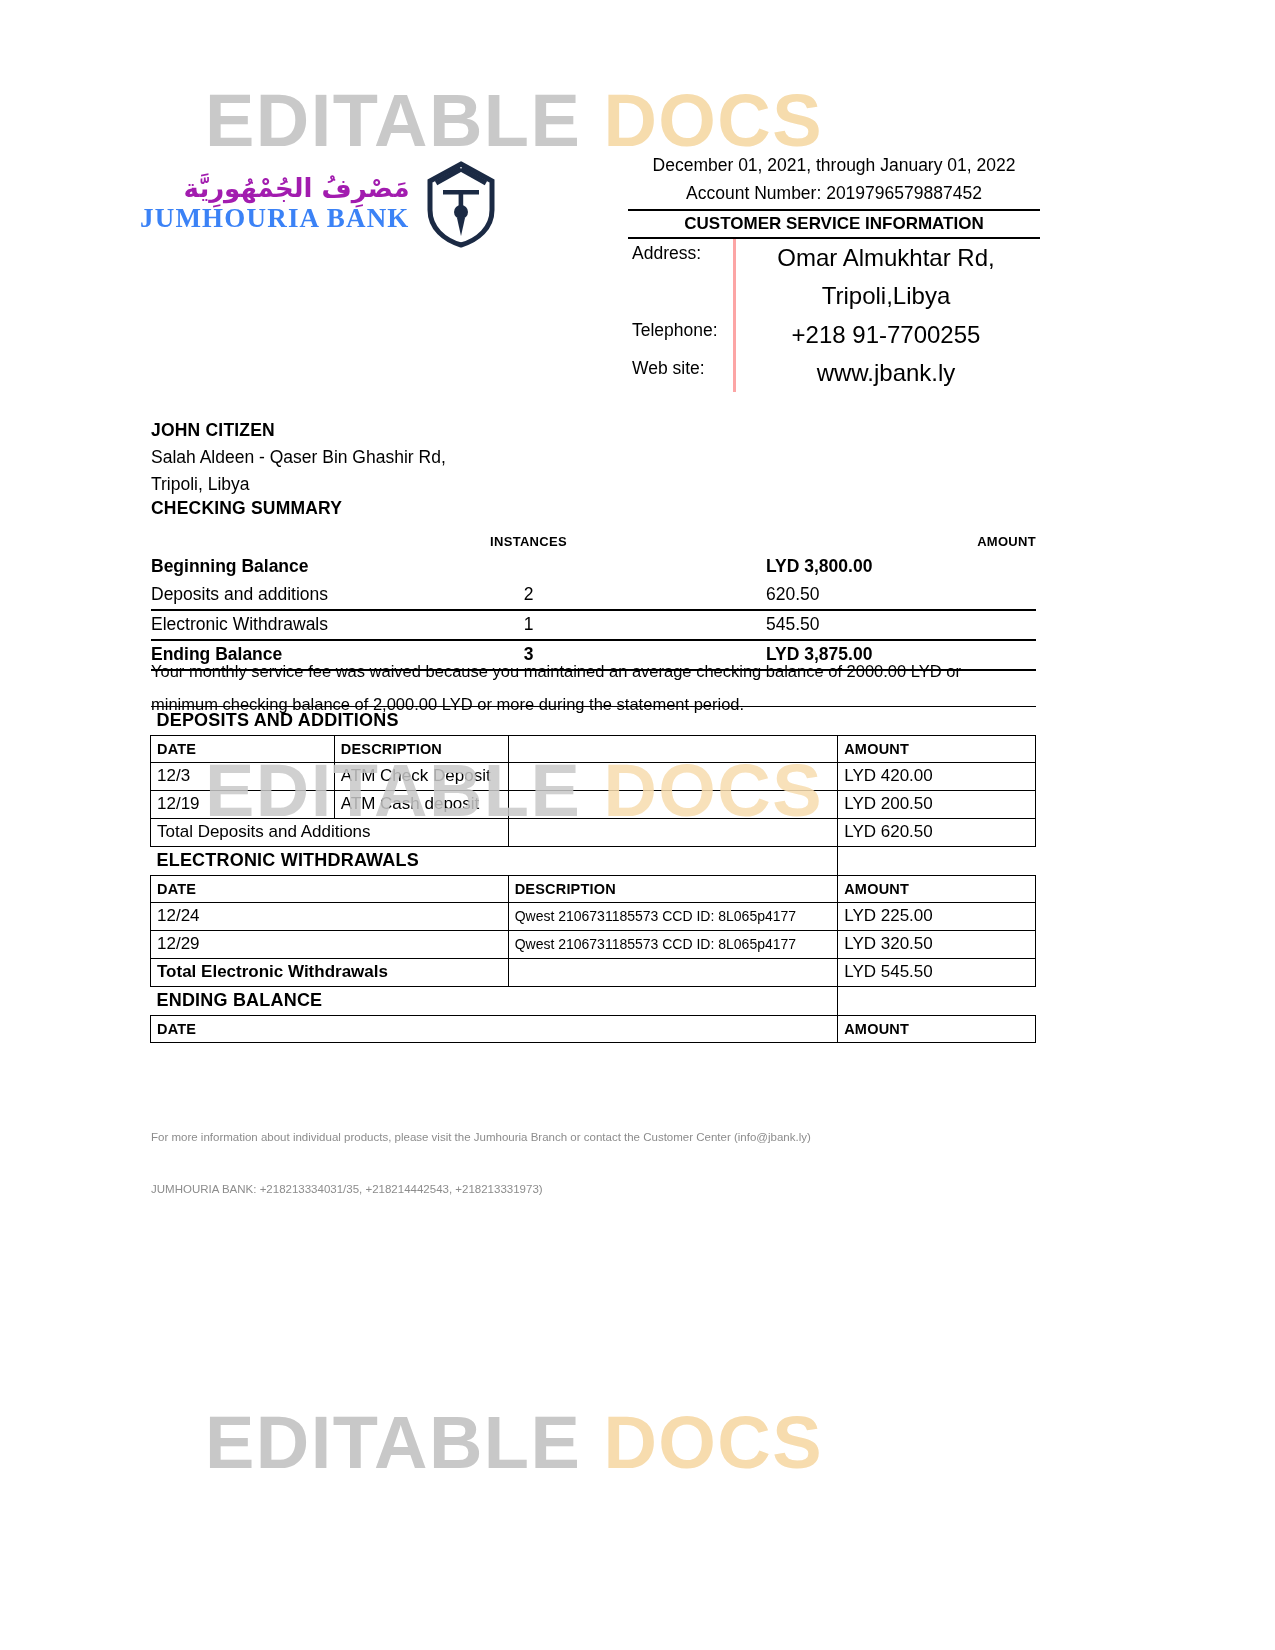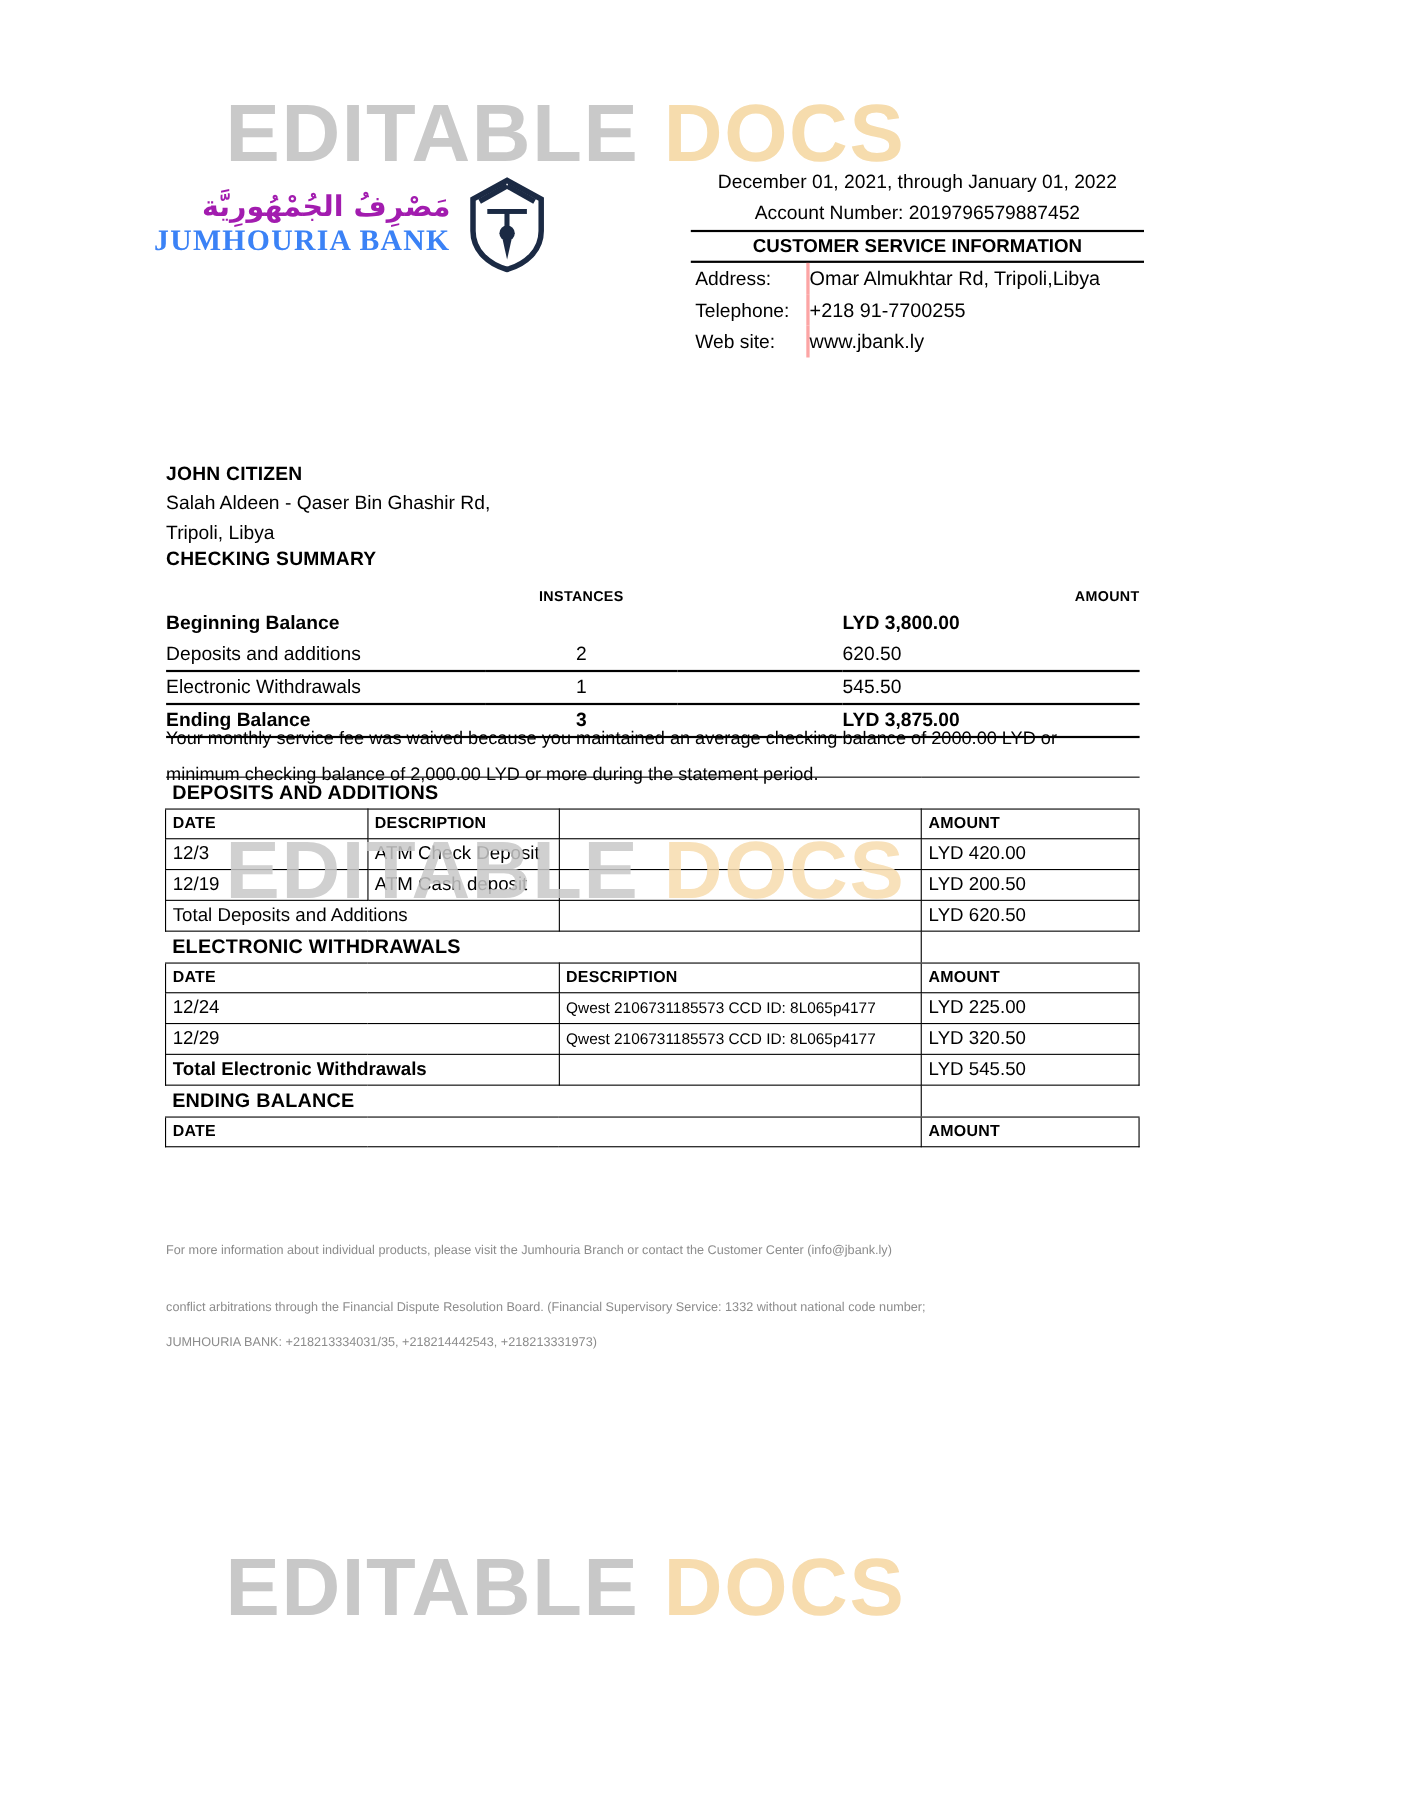--- a/index.html
+++ b/index.html
@@ -118,23 +118,23 @@
   }
   .cs-label {
     width: 108px;
     padding-left: 4px;
     border-right: 3px solid #fca5a5;
     text-align: left;
     font-size: 17.5px;
   }
   .cs-value {
     flex: 1;
-    text-align: left;
+    text-align: center;
     padding-right: 4px;
-    font-size: 18px;
+    font-size: 24px;
   }
 
   
   .customer {
     position: absolute;
     left: 151px;
     top: 388px;
     font-size: 17.5px;
     line-height: 1.55;
     margin-top: 29px;
@@ -415,18 +415,17 @@
       </tr>
 
     </tbody>
   </table>
 
   <div class="footer">
     <div class="blk1">
       <p>For more information about individual products, please visit the Jumhouria Branch or contact the Customer Center (info@jbank.ly)</p>
     </div>
     <div class="blk2">
-      <p>conflict arbitrations through the Financial Dispute Resolution Board. (Financial Supervisory Service: 1332 without national code number;</p>
       <p>JUMHOURIA BANK: +218213334031/35, +218214442543, +218213331973)</p>
     </div>
   </div>
 
 </div>
 
 </body></html>

